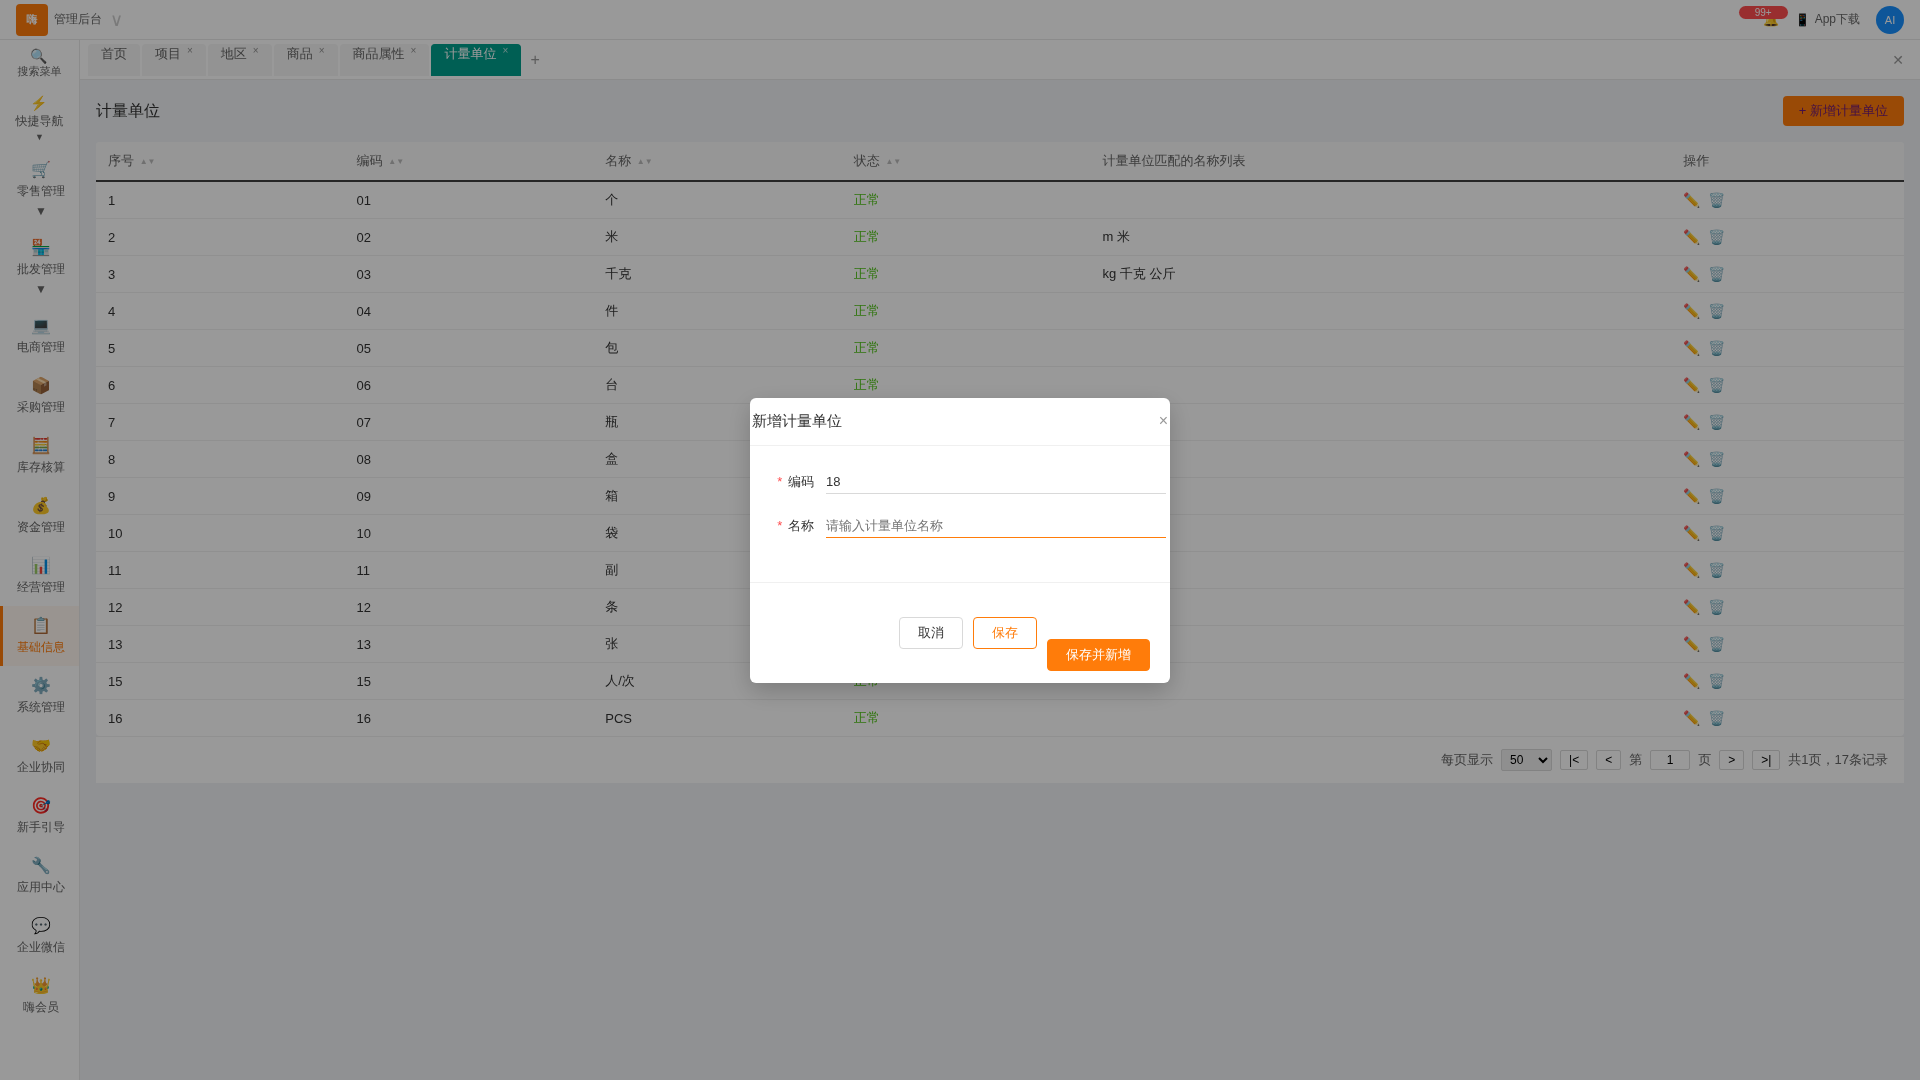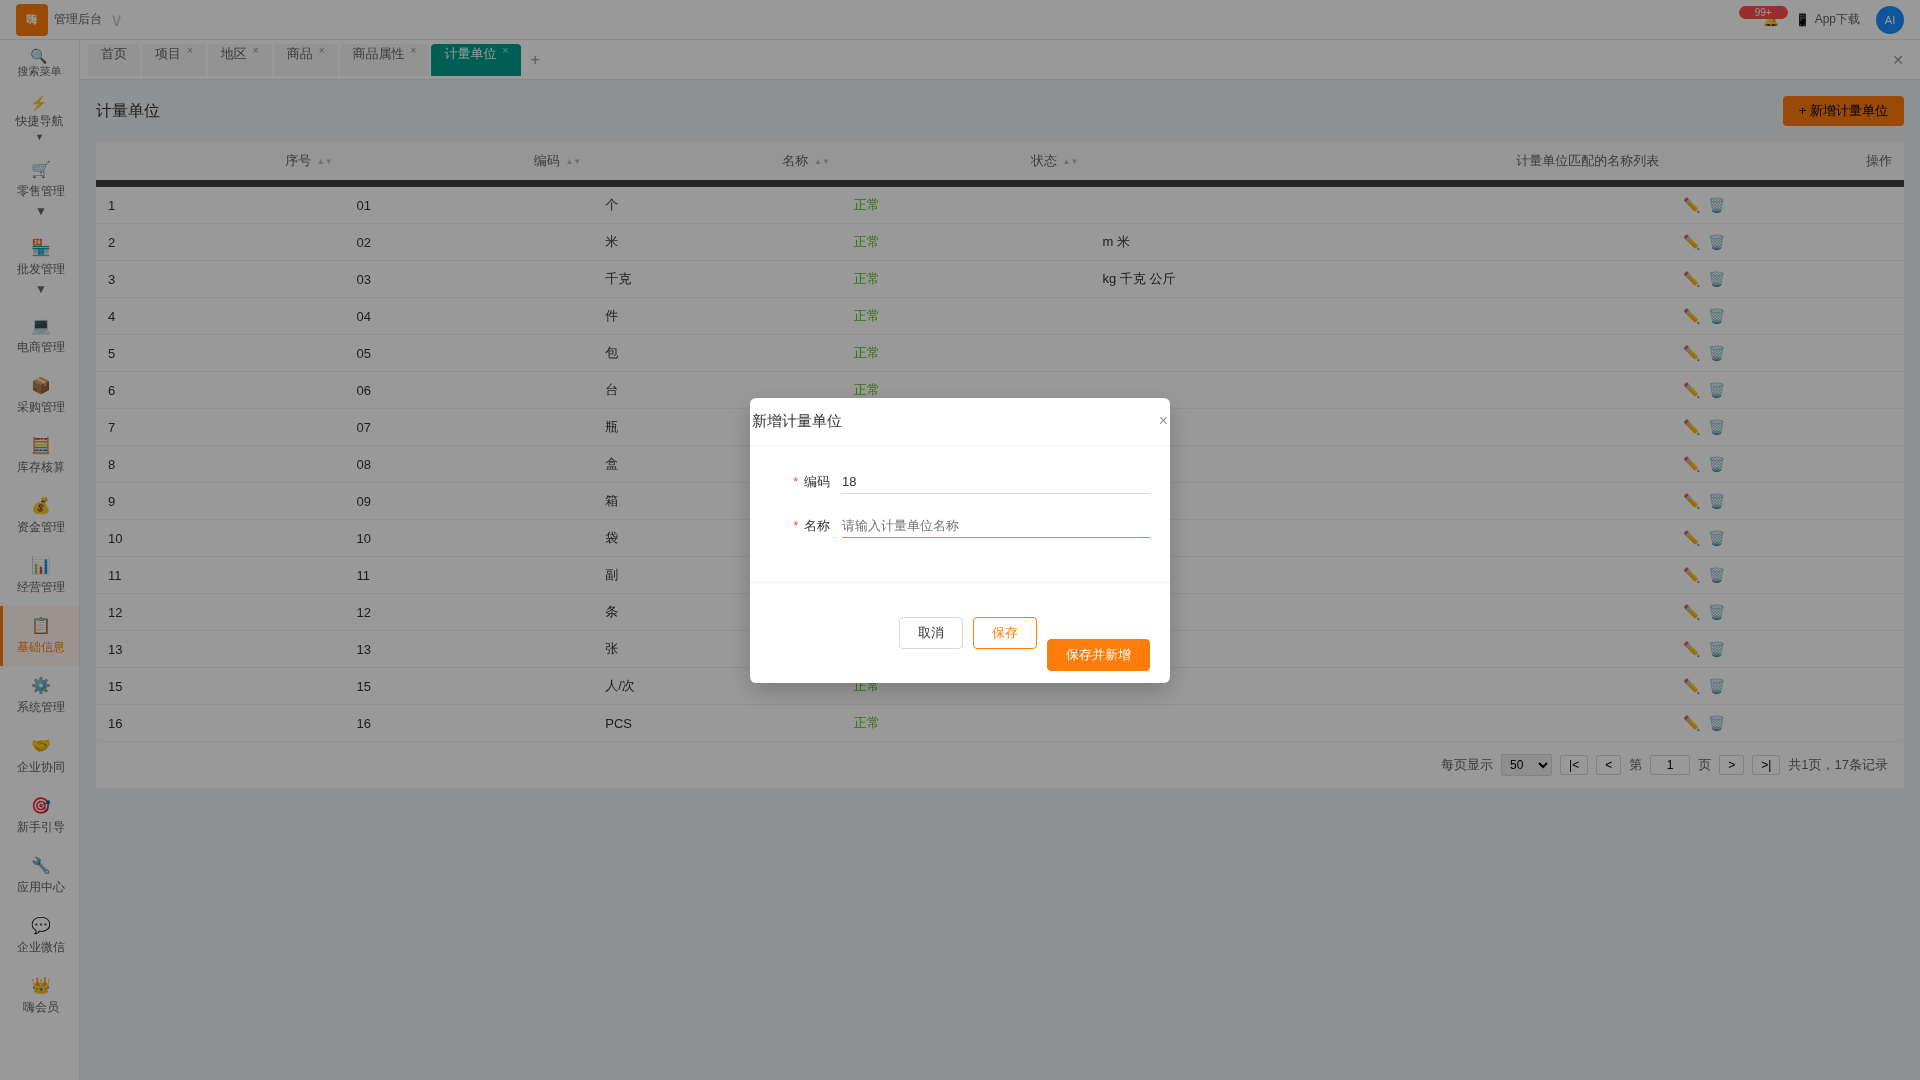--- a/index.html
+++ b/index.html
@@ -38,48 +38,48 @@
     .tab.active { background: #009e8c; color: white; border-color: #009e8c; }
     .tab-close { font-size: 10px; cursor: pointer; opacity: 0.7; }
     .tab-add { width: 24px; height: 24px; display: flex; align-items: center; justify-content: center; cursor: pointer; color: #999; font-size: 16px; }
 
     
     .page-content { flex: 1; overflow: auto; padding: 16px; background: #f0f2f5; position: relative; }
 
     
     .page-header { display: flex; align-items: center; justify-content: space-between; margin-bottom: 16px; }
     .page-title { font-size: 16px; font-weight: 500; color: #333; }
-    .add-btn { background: #ff7c0a; color: #000000; border: none; padding: 6px 16px; border-radius: 4px; cursor: pointer; font-size: 13px; }
+    .add-btn { background: #ff7c0a; color: #701a75; border: none; padding: 6px 16px; border-radius: 4px; cursor: pointer; font-size: 13px; }
 
     
     .table-container { background: #fff; border-radius: 4px; overflow: hidden; }
     table { width: 100%; border-collapse: collapse; }
     thead { background: #fafafa; }
-    th { padding: 10px 12px; text-align: right; font-weight: 500; color: #666; font-size: 13px; border-bottom: 7px solid #404040; white-space: nowrap; }
+    th { padding: 10px 12px; text-align: left; font-weight: 500; color: #666; font-size: 13px; border-bottom: 2px solid #404040; white-space: nowrap; }
     td { padding: 9px 12px; border-bottom: 1px solid #f0f0f0; font-size: 13px; color: #333; }
     tr:last-child td { border-bottom: none; }
     .status-normal { color: #52c41a; }
     .action-btns { display: flex; gap: 8px; }
     .action-btn { cursor: pointer; color: #666; font-size: 14px; }
 
     
     .pagination { display: flex; align-items: center; justify-content: flex-end; padding: 12px 16px; background: #fff; border-top: 1px solid #f0f0f0; gap: 8px; font-size: 13px; color: #666; }
     .page-btn { padding: 2px 8px; border: 1px solid #d9d9d9; border-radius: 2px; cursor: pointer; background: #fff; font-size: 12px; }
     .page-input { width: 40px; border: 1px solid #d9d9d9; border-radius: 2px; text-align: center; padding: 2px; font-size: 12px; }
     .per-page-select { border: 1px solid #d9d9d9; border-radius: 2px; padding: 2px 4px; font-size: 12px; }
 
     
     .overlay { position: fixed; top: 0; left: 0; width: 100%; height: 100%; background: rgba(0,0,0,0.4); z-index: 100; display: flex; align-items: center; justify-content: center; }
 
     
     .modal { background: #fff; border-radius: 6px; width: 420px; box-shadow: 0 8px 24px rgba(0,0,0,0.2); overflow: hidden; }
     .modal-header { padding: 14px 2px; border-bottom: 1px solid #f0f0f0; display: flex; align-items: center; justify-content: space-between; }
     .modal-title { font-size: 15px; font-weight: 500; color: #333; }
     .modal-close { cursor: pointer; color: #999; font-size: 16px; }
-    .modal-body { padding: 24px 20px; }
+    .modal-body { padding: 24px 4px; }
     .form-row { display: flex; align-items: center; margin-bottom: 20px; }
     .form-label { width: 60px; text-align: right; margin-right: 12px; font-size: 13px; color: #333; flex-shrink: 0; }
     .form-label .required { color: #ff4d4f; margin-right: 2px; }
     .form-input { flex: 1; border: none; border-bottom: 1px solid #d9d9d9; padding: 4px 0; font-size: 13px; outline: none; color: #333; }
     .form-input.active-border { border-bottom-color: #ff7c0a; }
     .modal-footer { padding: 12px 20px; border-top: 1px solid #f0f0f0; display: flex; align-items: center; justify-content: flex-end; gap: 10px; }
     .btn-cancel { background: #fff; border: 1px solid #d9d9d9; color: #333; padding: 6px 18px; border-radius: 4px; cursor: pointer; font-size: 13px; }
     .btn-save { background: #fff; border: 1px solid #ff7c0a; color: #ff7c0a; padding: 6px 18px; border-radius: 4px; cursor: pointer; font-size: 13px; }
     .btn-save-new { background: #ff7c0a; border: 1px solid #ff7c0a; color: #fff; padding: 6px 18px; border-radius: 4px; cursor: pointer; font-size: 13px; margin-top: 44px; }
 

